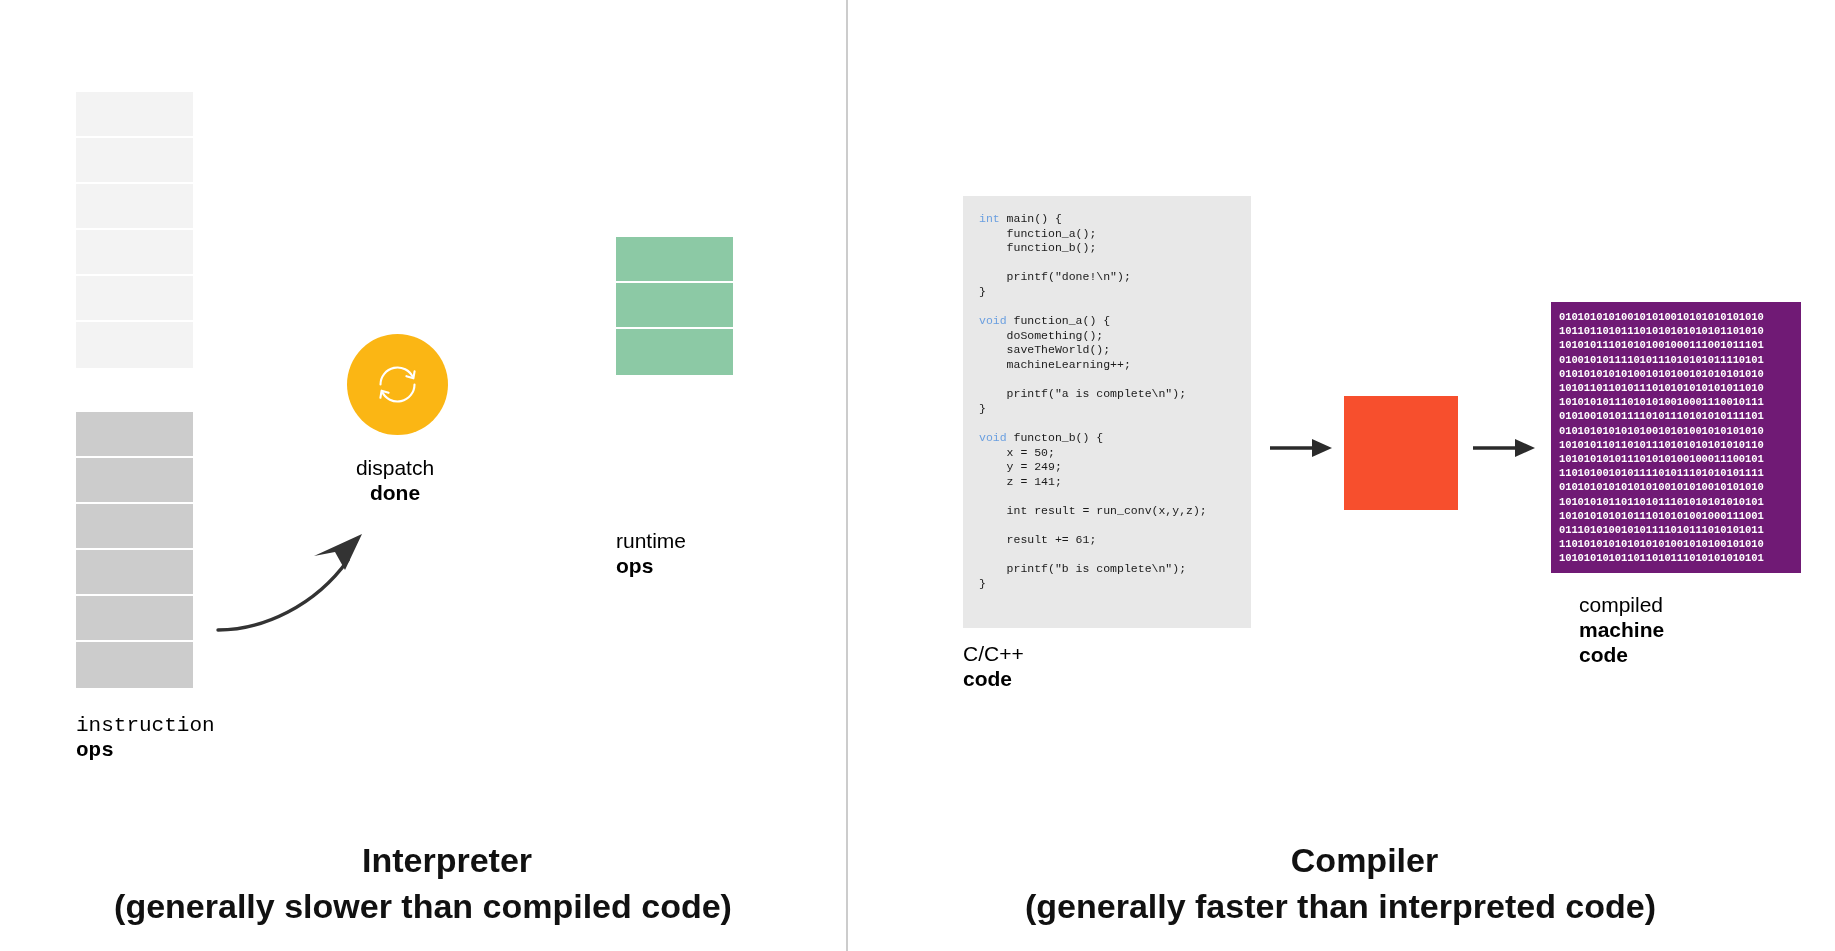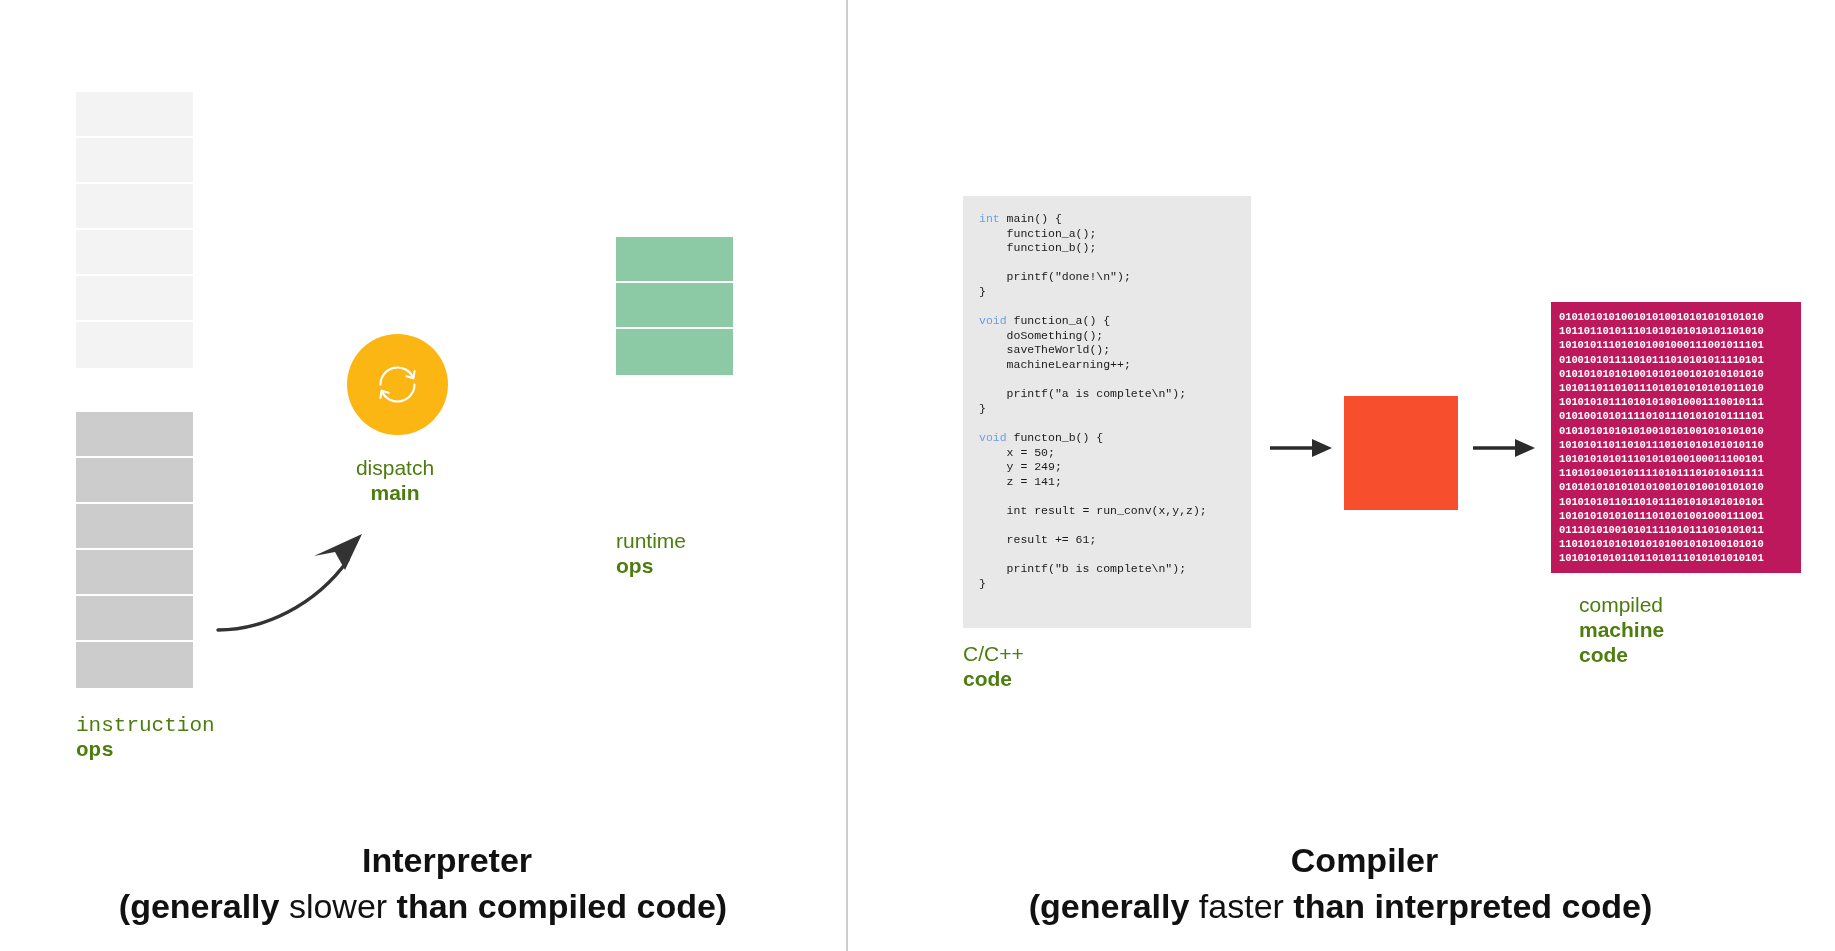--- a/index.html
+++ b/index.html
@@ -51,21 +51,21 @@
 
   
   .stack-green { left: 616px; top: 237px; width: 117px; }
   .stack-green .cell { height: 46px; background: #8cc9a5; }
 
   
   .label {
     position: absolute;
     font-size: 21px;
     line-height: 25px;
-    color: #4d7c0f;
+    color: #000000;
     white-space: nowrap;
   }
   .label .b { font-weight: bold; display: block; }
   .label .n { font-weight: normal; display: block; }
 
   .lbl-instruction-ops { left: 76px; top: 713px; font-family: Liberation Mono, monospace; }
   .lbl-runtime-ops     { left: 616px; top: 528px; }
   .lbl-dispatch-loop   { left: 305px; top: 455px; width: 180px; text-align: center; }
   .lbl-cpp-code        { left: 963px; top: 641px; }
   .lbl-onetime         { left: 1255px; top: 522px; width: 190px; text-align: center; }
@@ -131,21 +131,21 @@
   .arrow-1 { left: 1270px; top: 437px; }
   .arrow-2 { left: 1473px; top: 437px; }
 
   
   .binary-panel {
     position: absolute;
     left: 1551px;
     top: 302px;
     width: 250px;
     height: 271px;
-    background: #be185d;
+    background: #701a75;
     box-sizing: border-box;
     padding: 8px 8px;
     font-family: "Liberation Mono", monospace;
     font-weight: bold;
     font-size: 10.5px;
     line-height: 14.2px;
     letter-spacing: -0.1px;
     color: #ffffff;
     white-space: pre;
     overflow: hidden;
@@ -157,21 +157,21 @@
     position: absolute;
     top: 837px;
     font-size: 34px;
     line-height: 46px;
     font-weight: bold;
     color: #111111;
     text-align: center;
   }
   .caption .line1 { display: block; margin-left: 48px; }
   .caption .line2 { display: block; }
-  .caption .reg { font-weight: normal; text-align: center; }
+  .caption .reg { font-weight: bold; text-align: center; }
   .cap-left  { left: 0px;   width: 846px; }
   .cap-right { left: 846px; width: 989px; }
 </style>
 </head>
 <body>
 
 <div id="page">
 
   <div class="divider"></div>
 
@@ -205,21 +205,21 @@
         <path d="M9.5 26.5 A17 17 0 0 1 42 19.5" stroke="#ffffff" stroke-width="2.1" fill="none" stroke-linecap="round"></path>
         <path d="M43.5 26.5 A17 17 0 0 1 11 33.5" stroke="#ffffff" stroke-width="2.1" fill="none" stroke-linecap="round"></path>
         <path d="M42.4 20.3 L43.6 13.2 M42.4 20.3 L35.4 18.2" stroke="#ffffff" stroke-width="2.1" fill="none" stroke-linecap="round"></path>
         <path d="M10.6 32.7 L9.4 39.8 M10.6 32.7 L17.6 34.8" stroke="#ffffff" stroke-width="2.1" fill="none" stroke-linecap="round"></path>
       </svg>
     </span>
   </div>
 
   <div class="label lbl-dispatch-loop">
     <span class="n">dispatch</span>
-    <span class="b">main</span>
+    <span class="b">done</span>
   </div>
 
   <div class="curved-arrow">
     <svg width="180" height="120" viewBox="0 0 180 120" fill="none">
       <path d="M3 110 C 48 110, 100 86, 133 40" stroke="#333333" stroke-width="3.4" fill="none" stroke-linecap="round"></path>
       <path d="M147 14 L130 50 L120 32 L99 36 Z" fill="#333333"></path>
     </svg>
   </div>
 
   <div class="label lbl-instruction-ops">

